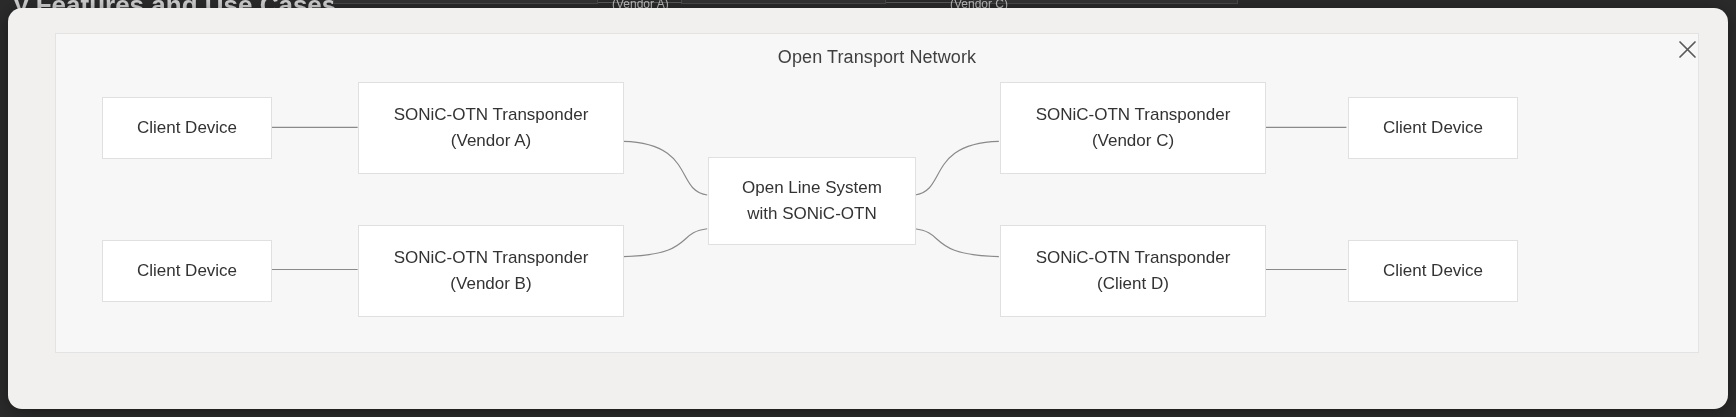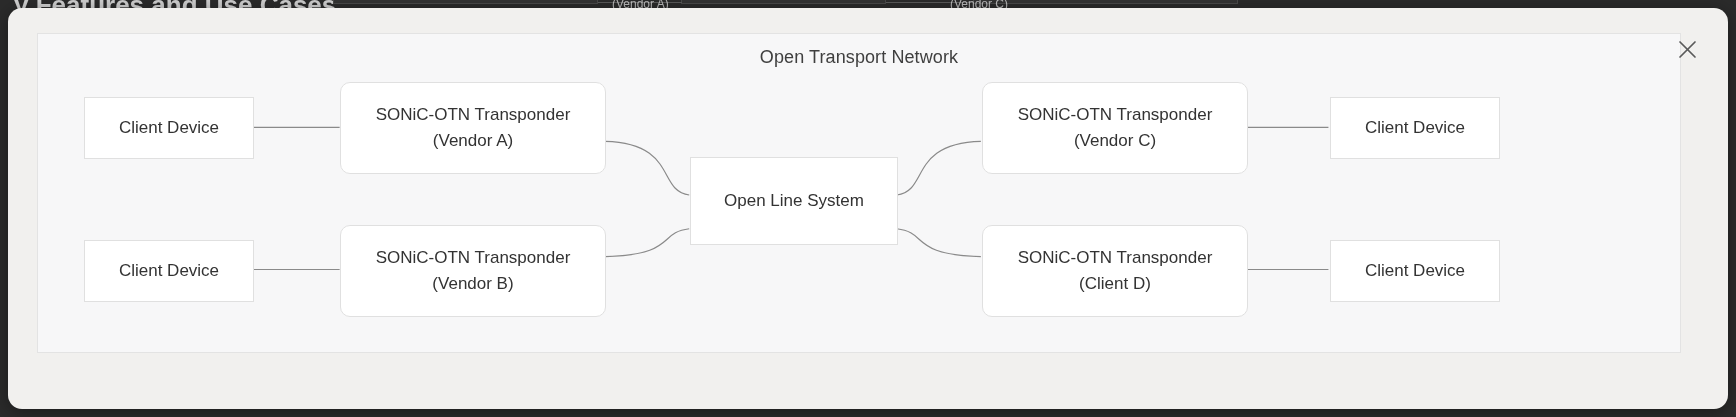--- a/index.html
+++ b/index.html
@@ -75,21 +75,21 @@
     justify-content: center;
     cursor: pointer;
     color: #555;
     z-index: 20;
   }
   #close-button svg { display: block; }
 
   
   #diagram-panel {
     position: absolute;
-    left: 29px;
+    left: 47px;
     top: 25px;
     width: 1644px;
     height: 320px;
     background: #f7f7f8;
     border: 1px solid #e3e3e3;
   }
 
   #diagram-title {
     position: absolute;
     left: 0;
@@ -125,21 +125,21 @@
     justify-content: center;
     text-align: center;
     color: #333333;
     font-size: 17px;
     line-height: 1.55;
     z-index: 5;
   }
   .node .line2 { display: block; }
 
   .node-client      { width: 170px; height: 62px; text-align: right; }
-  .node-transponder { width: 266px; height: 92px; border-radius: 10px; }
+  .node-transponder { width: 266px; height: 92px; }
   .node-ols         { width: 208px; height: 88px; }
 </style>
 </head>
 <body>
 
 <div id="page-backdrop">
   <div class="bg-heading">y Features and Use Cases</div>
   <div class="bg-ghost-box" style="left:333px;width:265px;"></div>
   <div class="bg-ghost-box" style="left:973px;width:265px;"></div>
   <div class="bg-ghost-box" style="left:681px;width:205px;"></div>
@@ -190,20 +190,21 @@
       <span class="line2">(Vendor A)</span>
     </div>
 
     <div class="node node-transponder" style="left:302px; top:191px;">
       <span>SONiC-OTN Transponder</span>
       <span class="line2">(Vendor B)</span>
     </div>
 
     <div class="node node-ols" style="left:652px; top:123px;">
       <span>Open Line System</span>
+      <span class="line2">with SONiC-OTN</span>
     </div>
 
     <div class="node node-transponder" style="left:944px; top:48px;">
       <span>SONiC-OTN Transponder</span>
       <span class="line2">(Vendor C)</span>
     </div>
 
     <div class="node node-transponder" style="left:944px; top:191px;">
       <span>SONiC-OTN Transponder</span>
       <span class="line2">(Client D)</span>

